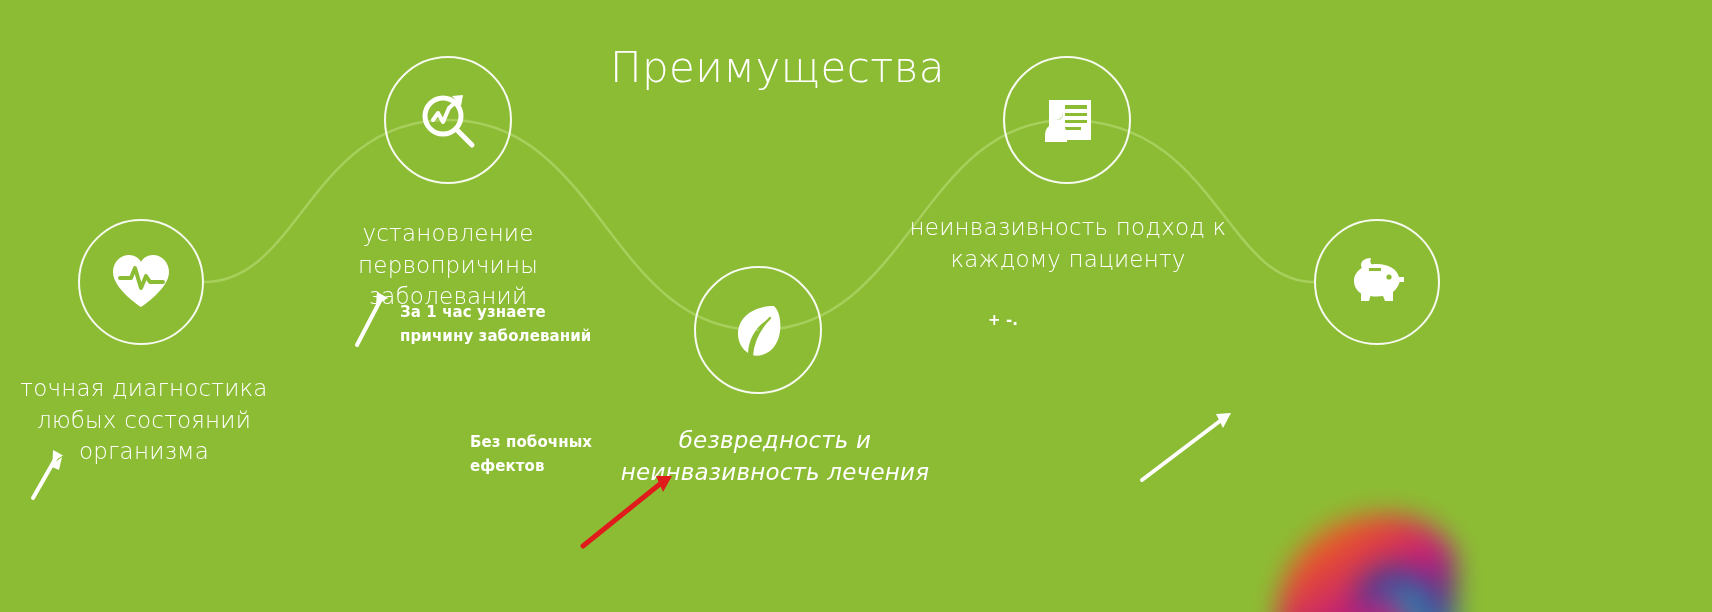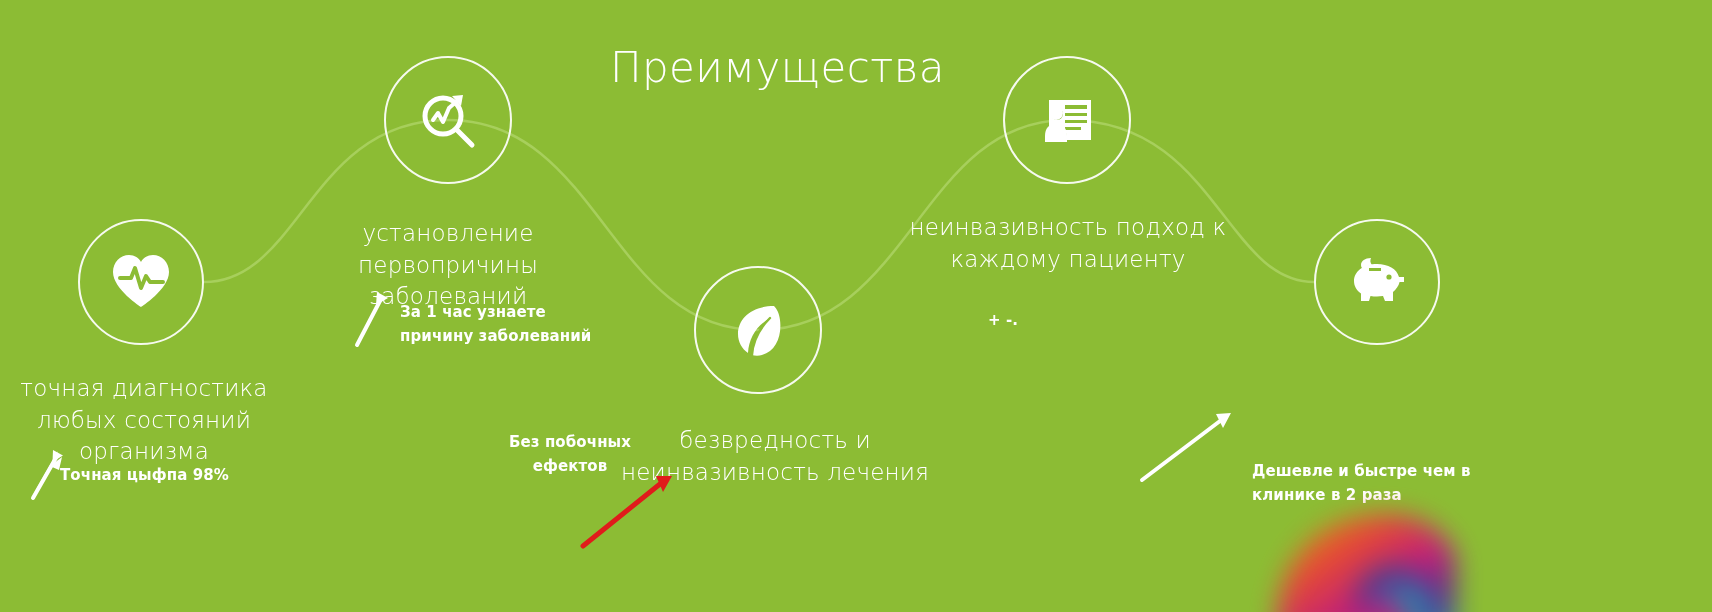--- a/index.html
+++ b/index.html
@@ -69,36 +69,36 @@
     position: absolute;
     color: #ffffff;
     font-size: 23px;
     font-weight: 300;
     line-height: 1.38;
     text-align: center;
     letter-spacing: 0.2px;
   }
   .cap-1 { left: -16px;  top: 373px; width: 320px; }
   .cap-2 { left: 288px;  top: 218px; width: 320px; }
-  .cap-3 { left: 615px;  top: 425px; width: 320px; }
+  .cap-3 { left: 615px;  top: 425px; width: 320px; font-style: italic; }
   .cap-4 { left: 908px;  top: 212px; width: 320px; }
   .cap-5 { left: 1225px; top: 373px; width: 320px; }
 
   
   .note {
     position: absolute;
     color: #ffffff;
     font-size: 15px;
     font-weight: 700;
     line-height: 1.6;
     letter-spacing: 0.1px;
   }
   .note-1 { left: 60px;   top: 463px; width: 220px; }
   .note-2 { left: 400px;  top: 300px; width: 215px; }
-  .note-3 { left: 470px;  top: 430px; width: 200px; text-align: center; }
+  .note-3 { left: 470px;  top: 430px; width: 200px; text-align: left; }
   .note-4 { left: 988px;  top: 308px; width: 160px; }
   .note-5 { left: 1252px; top: 459px; width: 230px; }
 
   
   .arrows {
     position: absolute;
     left: 0; top: 0;
     width: 1712px; height: 612px;
     pointer-events: none;
   }
@@ -203,25 +203,23 @@
       <path stroke="#e01b1b" stroke-width="5" stroke-linecap="round" fill="none" d="M583 546 L660 484"></path>
       <path fill="#e01b1b" d="M656 476 L672 476 L663 492 Z"></path>
     </g>
 
     <g>
       <path stroke="#ffffff" stroke-width="4" stroke-linecap="round" fill="none" d="M1142 480 L1220 421"></path>
       <path fill="#ffffff" d="M1216 414 L1231 413 L1223 428 Z"></path>
     </g>
   </svg>
 
-  <div class="note note-1">Точная цыфпа 98%</div>
   <div class="note note-2">За 1 час узнаете причину заболеваний</div>
   <div class="note note-3">Без побочных ефектов</div>
   <div class="note note-4">+ -.</div>
-  <div class="note note-5">Дешевле и быстре чем в клинике в 2 раза</div>
 
   <svg class="rainbow-blob" viewBox="0 0 190 140" aria-hidden="true">
     <defs>
       <linearGradient id="rb" x1="0" y1="0" x2="1" y2="1">
         <stop offset="0%" stop-color="#f39200"></stop>
         <stop offset="35%" stop-color="#e8403a"></stop>
         <stop offset="60%" stop-color="#c3177f"></stop>
         <stop offset="80%" stop-color="#5b2d8e"></stop>
         <stop offset="100%" stop-color="#1b8fc4"></stop>
       </linearGradient>

